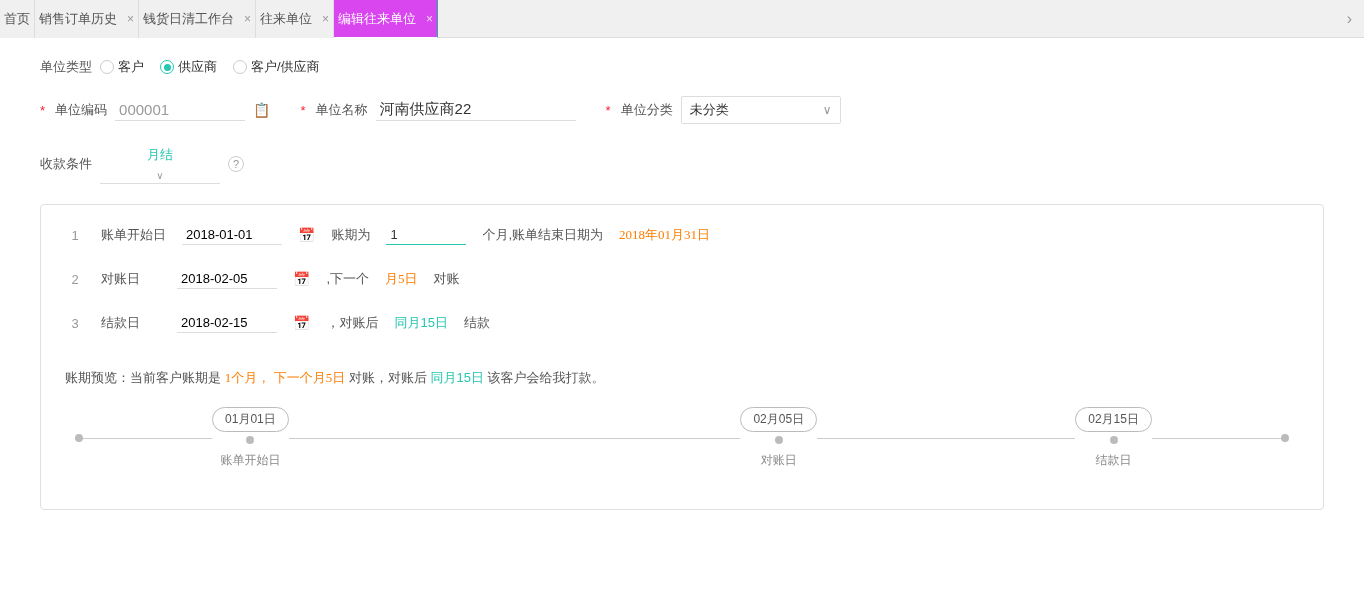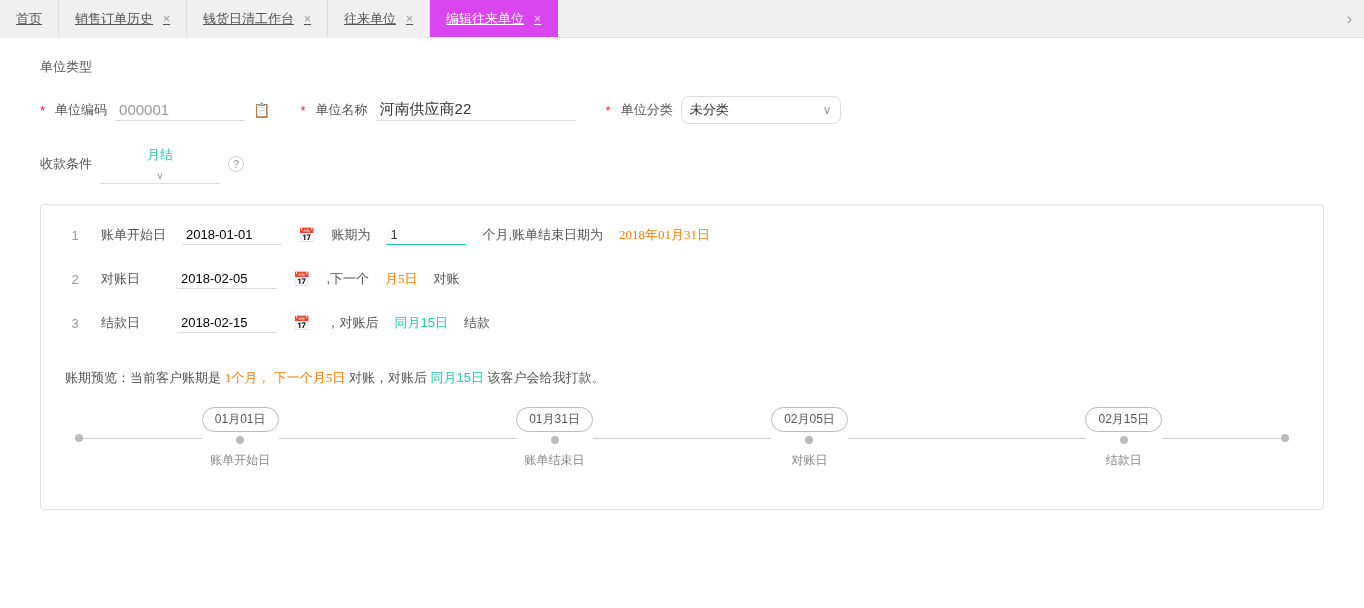--- a/index.html
+++ b/index.html
@@ -11,30 +11,29 @@
       align-items: center;
       background: #f0f0f0;
       border-bottom: 1px solid #ddd;
       height: 38px;
       padding: 0;
       position: relative;
     }
     .tab {
       display: flex;
       align-items: center;
-      padding: 0 16px;
+      padding: 0 4px;
       height: 38px;
       cursor: pointer;
       font-size: 13px;
       color: #555;
       border-right: 1px solid #ddd;
       background: #f0f0f0;
       white-space: nowrap;
       gap: 6px;
-      text-decoration: underline;
     }
     .tab.active {
       background: #fff;
       color: #333;
       border-bottom: 1px solid #fff;
       margin-bottom: -1px;
       z-index: 1;
     }
     .tab.highlight {
       background: #d946ef;
@@ -147,21 +146,21 @@
     .dropdown-arrow { color: #999; font-size: 10px; }
 
     .category-dropdown {
       display: flex;
       align-items: center;
       border: 1px solid #ddd;
       padding: 4px 8px;
       min-width: 160px;
       justify-content: space-between;
       cursor: pointer;
-      border-radius: 8px;
+      border-radius: 2px;
     }
 
     .help-icon {
       width: 16px;
       height: 16px;
       border-radius: 50%;
       border: 1px solid #ccc;
       display: flex;
       align-items: center;
       justify-content: center;
@@ -281,20 +280,34 @@
     <span class="close-btn">×</span>
   </div>
   <div class="tab-expand">›</div>
 </div>
 
 <div class="content">
 
   <div class="form-row">
     <div class="form-group">
       <span class="form-label">单位类型</span>
+      <div class="radio-group">
+        <div class="radio-item">
+          <div class="radio-circle"></div>
+          <span>客户</span>
+        </div>
+        <div class="radio-item">
+          <div class="radio-circle selected"></div>
+          <span>供应商</span>
+        </div>
+        <div class="radio-item">
+          <div class="radio-circle"></div>
+          <span>客户/供应商</span>
+        </div>
+      </div>
     </div>
   </div>
 
   <div class="form-row">
     <div class="form-group">
       <span class="required-mark">*</span>
       <span class="form-label">单位编码</span>
       <input class="form-input input-code" value="000001" style="">
       <span class="calendar-icon">📋</span>
     </div>
@@ -373,25 +386,20 @@
         <div style="flex:1;height:1px;background:#ccc;"></div>
 
         <div class="tl-full">
           <div class="tl-badge">01月01日</div>
           <div class="tl-dot"></div>
           <div class="tl-lbl">账单开始日</div>
         </div>
 
         <div style="flex:2;height:1px;background:#ccc;"></div>
 
-        <div class="tl-full">
-          <div class="tl-badge">01月31日</div>
-          <div class="tl-dot"></div>
-          <div class="tl-lbl">账单结束日</div>
-        </div>
 
         <div style="flex:1.5;height:1px;background:#ccc;"></div>
 
         <div class="tl-full">
           <div class="tl-badge">02月05日</div>
           <div class="tl-dot"></div>
           <div class="tl-lbl">对账日</div>
         </div>
 
         <div style="flex:2;height:1px;background:#ccc;"></div>

